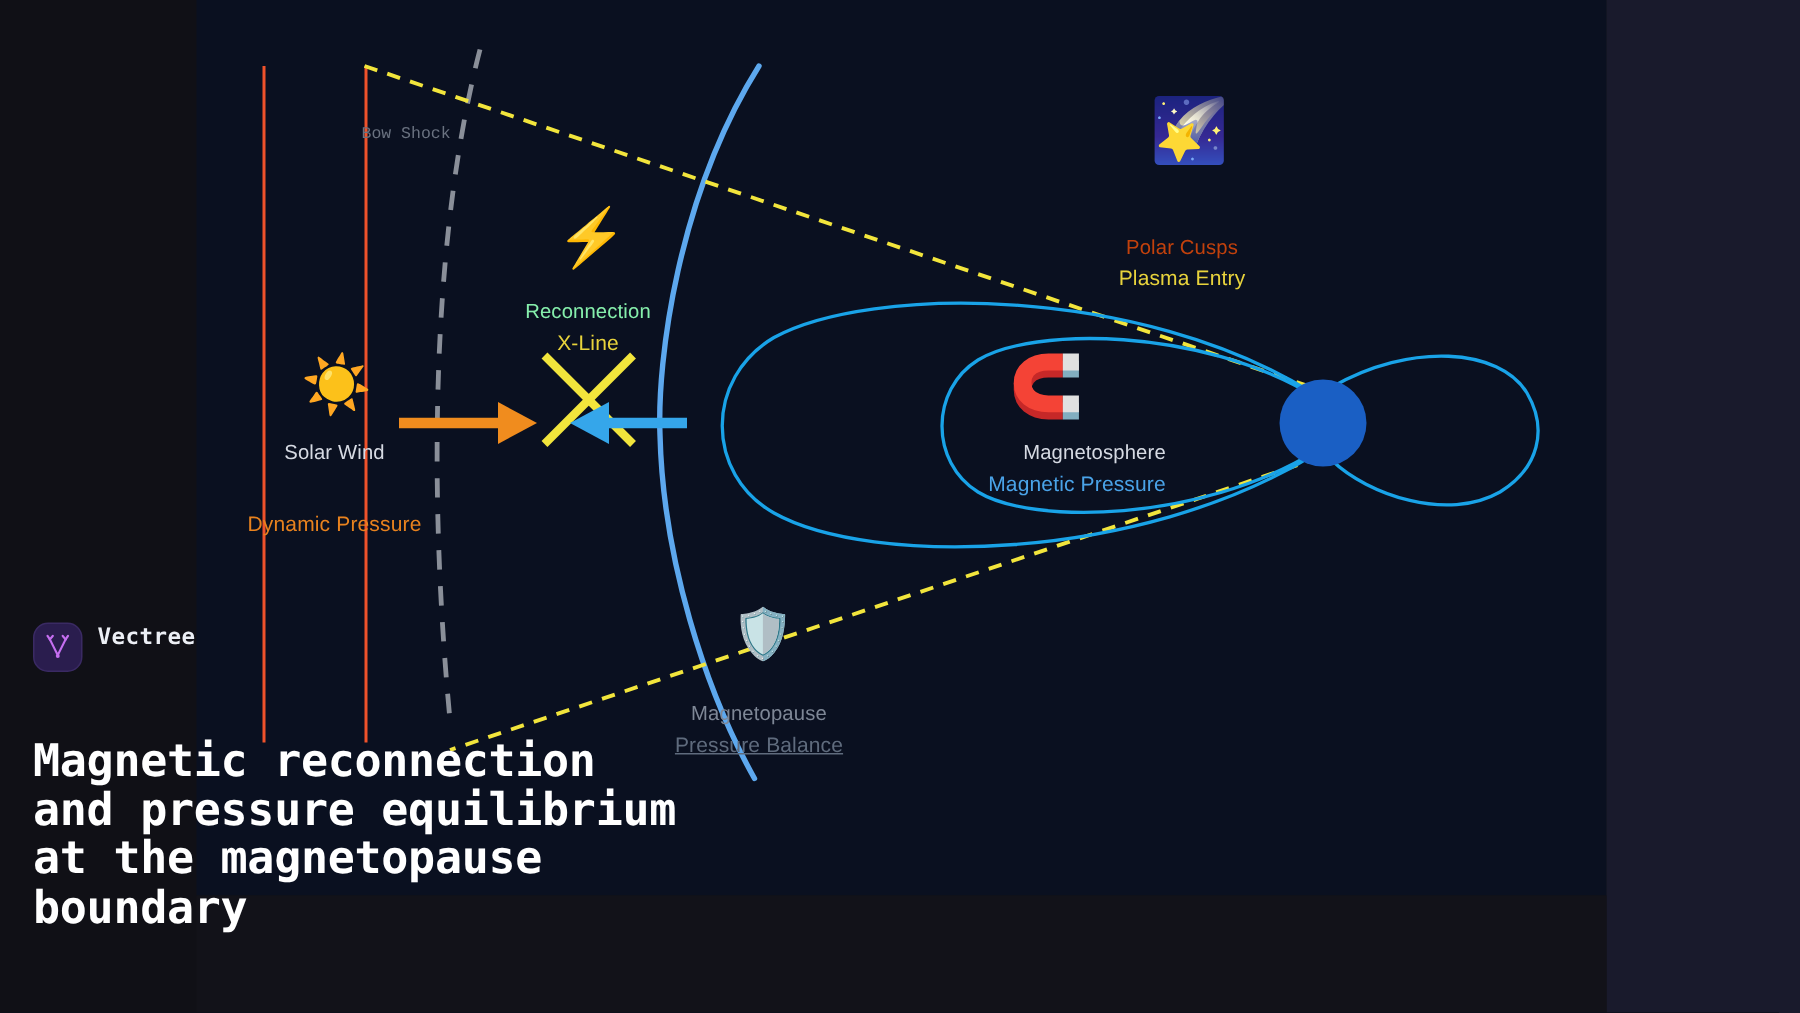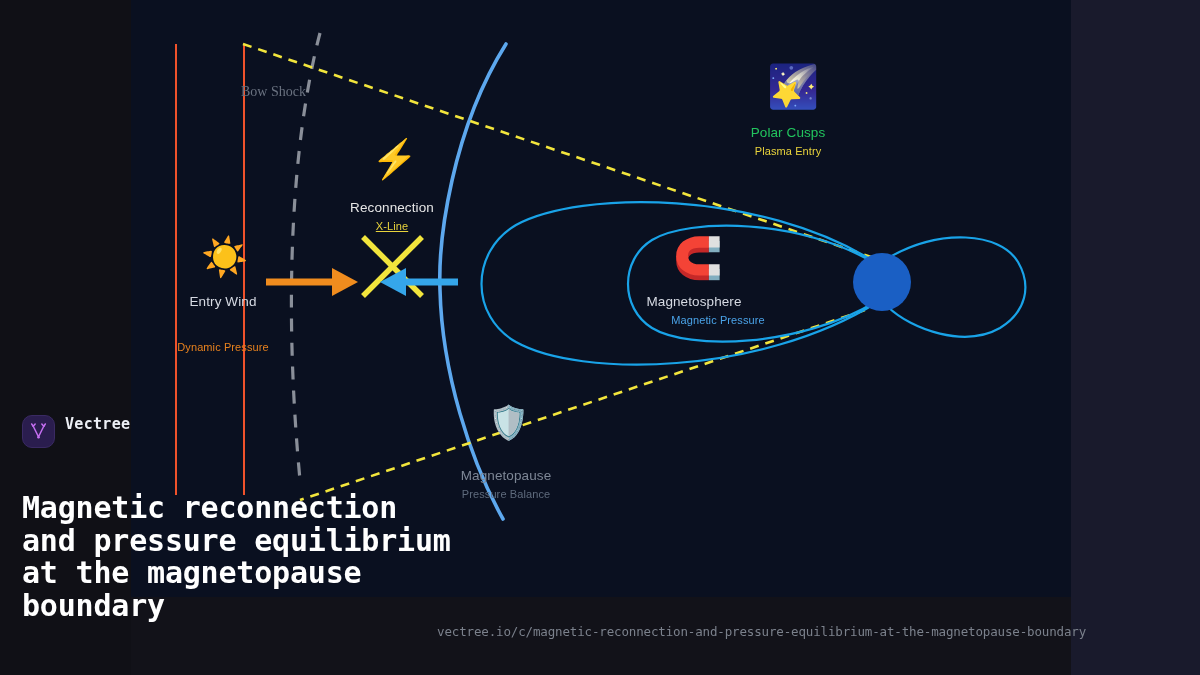--- a/index.html
+++ b/index.html
@@ -31,40 +31,40 @@
 
   
   .lbl{
     position:absolute;
     text-align:center;
     white-space:nowrap;
     transform:translateX(-50%);
     font-family:"Liberation Sans", sans-serif;
   }
   .lbl .main{display:block;font-size:13.5px;color:#d6dae3;letter-spacing:.1px;}
-  .lbl .sub{display:block;font-size:11px;margin-top:5px;letter-spacing:.1px;}
+  .lbl .sub{display:block;font-size:14px;margin-top:5px;letter-spacing:.1px;}
 
   .lbl.solar .main{color:#d6dae3;}
   .lbl.solar .sub{color:#e8821e;margin-top:32px;}
-  .lbl.recon .main{color:#e5e5e5;}
-  .lbl.recon .sub{color:#e8d33c;text-decoration:underline;}
-  .lbl.cusps .main{color:#22c55e;}
+  .lbl.recon .main{color:#86efac;}
+  .lbl.recon .sub{color:#e8d33c;}
+  .lbl.cusps .main{color:#c2410c;margin-top:32px;}
   .lbl.cusps .sub{color:#e8d33c;}
   .lbl.mgsphere .main{color:#d6dae3;}
   .lbl.mgsphere .sub{color:#4aa3e8;margin-left:48px;}
   .lbl.mgpause .main{color:#7e8796;}
-  .lbl.mgpause .sub{color:#5e6personally;}
+  .lbl.mgpause .sub{color:#5e6personally;text-decoration:underline;}
   .lbl.mgpause .sub{color:#5f6b7d;}
 
   .bowshock{
     position:absolute;
-    font-size:14px;
+    font-size:11px;
     color:#6a7280;
     white-space:nowrap;
-    font-family:Liberation Serif, serif;
+    font-family:Liberation Mono, monospace;
   }
 
   
   #brand{position:absolute;left:22px;top:415px;display:flex;align-items:flex-start;gap:10px;}
   #brand-logo{
     width:33px;height:33px;border-radius:10px;
     background:#2a1d4e;
     border:1px solid #3a2a63;
     display:flex;align-items:center;justify-content:center;
     box-sizing:border-box;
@@ -151,35 +151,35 @@
 
   <div class="emoji" style="left:767px;top:66px;width:44px;font-size:42px;">🌠</div>
 
   <div class="emoji" style="left:673px;top:238px;width:44px;font-size:40px;">🧲</div>
 
   <div class="emoji" style="left:488px;top:406px;width:38px;font-size:33px;">🛡️</div>
 
   <div class="bowshock" style="left:241px;top:84px;">Bow Shock</div>
 
   <div class="lbl solar" style="left:223px;top:294px;">
-    <span class="main">Entry Wind</span>
+    <span class="main">Solar Wind</span>
     <span class="sub">Dynamic Pressure</span>
   </div>
 
   <div class="lbl recon" style="left:392px;top:200px;">
     <span class="main">Reconnection</span>
     <span class="sub">X-Line</span>
   </div>
 
   <div class="lbl cusps" style="left:788px;top:125px;">
     <span class="main">Polar Cusps</span>
     <span class="sub">Plasma Entry</span>
   </div>
 
-  <div class="lbl mgsphere" style="left:694px;top:294px;">
+  <div class="lbl mgsphere" style="left:694px;top:294px;text-align:right;">
     <span class="main">Magnetosphere</span>
     <span class="sub">Magnetic Pressure</span>
   </div>
 
   <div class="lbl mgpause" style="left:506px;top:468px;">
     <span class="main">Magnetopause</span>
     <span class="sub">Pressure Balance</span>
   </div>
 
   <div id="brand">
@@ -193,15 +193,14 @@
           <path d="M18 6 L19.8 3.4"></path>
         </g>
         <circle cx="12" cy="18.6" r="1.5" fill="#c46ef0"></circle>
       </svg>
     </div>
     <div id="brand-name">Vectree</div>
   </div>
 
   <div id="headline">Magnetic reconnection and pressure equilibrium at the magnetopause boundary</div>
 
-  <div id="url">vectree.io/c/magnetic-reconnection-and-pressure-equilibrium-at-the-magnetopause-boundary</div>
 
 </div>
 
 </body></html>

